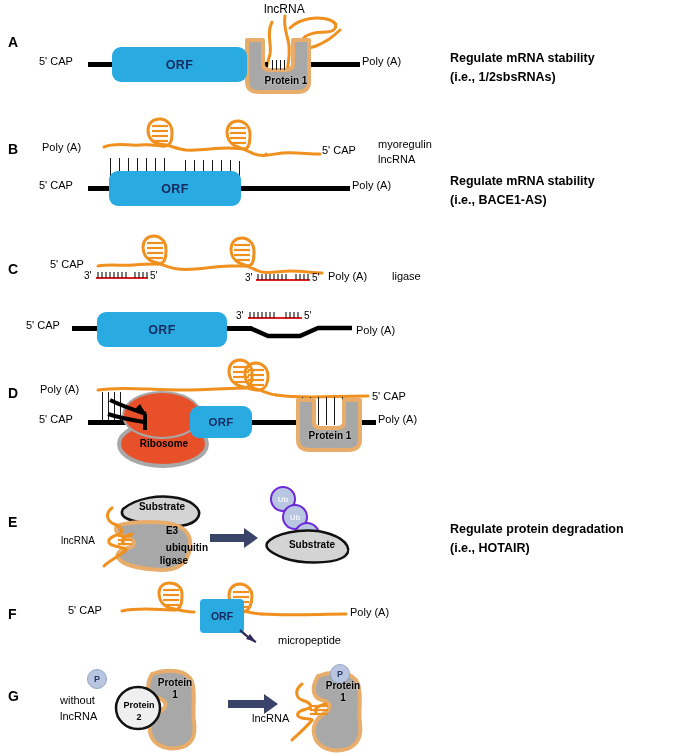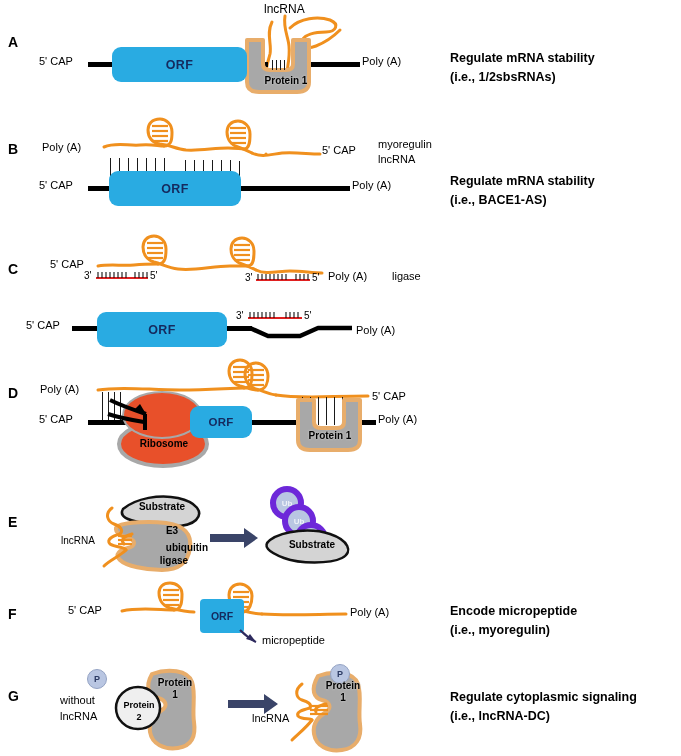--- a/index.html
+++ b/index.html
@@ -18,21 +18,21 @@
           display:flex;align-items:center;justify-content:center;
           color:#152a5e;font-weight:bold;font-size:12.5px;letter-spacing:.3px;}
   .orfsq{position:absolute;background:#29abe2;border-radius:4px;
          display:flex;align-items:center;justify-content:center;
          color:#152a5e;font-weight:bold;font-size:10.5px;}
   .mrna{position:absolute;background:#000;height:4.5px;}
   .hatch{position:absolute;background:#1a1a1a;width:1.3px;}
   svg{position:absolute;overflow:visible;}
   .ptxt{position:absolute;font-weight:bold;font-size:10px;color:#000;text-align:center;
         white-space:nowrap;text-shadow:0 0 2px #c9c9c9,0 0 2px #c9c9c9;}
-  .ubc{position:absolute;border-radius:50%;background:#b9c6e2;border:6px solid #6d28d9;
+  .ubc{position:absolute;border-radius:50%;background:#b9c6e2;border:2px solid #6d28d9;
        display:flex;align-items:center;justify-content:center;
        font-size:8px;font-weight:bold;color:#eef1f8;}
   .pcirc{position:absolute;border-radius:50%;background:#b9c6e2;border:1px solid #94a3c4;
        display:flex;align-items:center;justify-content:center;
        font-size:9px;font-weight:bold;color:#2b3a63;}
 </style>
 </head>
 <body>
 
 <div class="figure">
@@ -333,20 +333,22 @@
 
     <div class="ubc" style="left:270px;top:8px;width:22px;height:22px;">Ub</div>
     <div class="ubc" style="left:282px;top:26px;width:22px;height:22px;">Ub</div>
     <div class="ubc" style="left:294px;top:44px;width:22px;height:22px;">Ub</div>
 
     <svg style="left:0;top:0;" width="681" height="105">
       <path d="M270,62 C284,52 312,50 330,56 C348,62 354,74 342,80 C330,86 300,86 284,80 C268,74 262,68 270,62 Z" fill="#d4d4d4" stroke="#111" stroke-width="2.5"></path>
     </svg>
     <div class="ptxt" style="left:274px;top:61px;width:76px;color:#000;text-shadow:none;">Substrate</div>
 
+    <div class="desc" style="left:450px;top:42px;">Regulate protein degradation
+(i.e., HOTAIR)</div>
   </div>
 
   <div class="panel" style="top:582px;height:78px;">
     <div class="plabel" style="left:8px;top:24px;">F</div>
 
     <svg style="left:0;top:0;" width="681" height="78">
       <g fill="none" stroke="#f0901e" stroke-width="3" stroke-linecap="round" stroke-linejoin="round">
         <path d="M122,29 C140,25 160,28 174,28"></path>
         <path d="M174,28 C182,28 182,18 182,12 C182,5 176,1 170,1 C163,1 159,5 159,11 C159,18 163,24 170,26 C178,28 186,30 194,30"></path>
         <path d="M242,30 C250,30 252,20 252,14 C252,7 246,2 240,2 C233,2 229,7 229,13 C229,20 233,26 240,28 C248,30 254,32 262,32"></path>
@@ -366,24 +368,22 @@
 
     <div class="orfsq" style="left:200px;top:17px;width:44px;height:34px;">ORF</div>
 
     <svg style="left:0;top:0;" width="681" height="78">
       <path d="M240,48 C248,56 252,58 256,60" stroke="#2e2a5e" stroke-width="2.2" fill="none"></path>
       <path d="M256,60 L246,57 L250,52 Z" fill="#2e2a5e"></path>
     </svg>
 
     <div class="lbl s11" style="left:68px;top:22px;">5' CAP</div>
     <div class="lbl s11" style="left:350px;top:24px;">Poly (A)</div>
-    <div class="lbl s11" style="left:262px;top:52px;text-align:right;">micropeptide</div>
-
-    <div class="desc" style="left:450px;top:20px;">Encode micropeptide
-(i.e., myoregulin)</div>
+    <div class="lbl s11" style="left:278px;top:52px;text-align:right;">micropeptide</div>
+
   </div>
 
   <div class="panel" style="top:658px;height:98px;">
     <div class="plabel" style="left:8px;top:30px;">G</div>
 
     <svg style="left:0;top:0;" width="681" height="98">
       <path d="M152,16 C168,10 188,12 192,24 C196,36 192,50 194,64 C196,78 192,88 178,90 C164,92 152,86 150,74 C148,62 156,56 162,52 C168,48 166,42 158,40 C150,38 144,30 152,16 Z" fill="#a8a8a8" stroke="#e8ad6b" stroke-width="4" stroke-linejoin="round"></path>
       <ellipse cx="138" cy="50" rx="22" ry="21" fill="#efefef" stroke="#111" stroke-width="2.5"></ellipse>
     </svg>
 
@@ -414,17 +414,15 @@
           <path d="M310,52 L328,52"></path>
           <path d="M310,56 L328,56"></path>
       </g>
     </svg>
 
     <div class="pcirc" style="left:330px;top:6px;width:18px;height:18px;">P</div>
     <div class="ptxt" style="left:316px;top:22px;width:54px;">Protein</div>
     <div class="ptxt" style="left:316px;top:34px;width:54px;">1</div>
     <div class="lbl s11" style="left:252px;top:54px;">lncRNA</div>
 
-    <div class="desc" style="left:450px;top:30px;">Regulate cytoplasmic signaling
-(i.e., lncRNA-DC)</div>
   </div>
 
 </div>
 
 </body></html>

